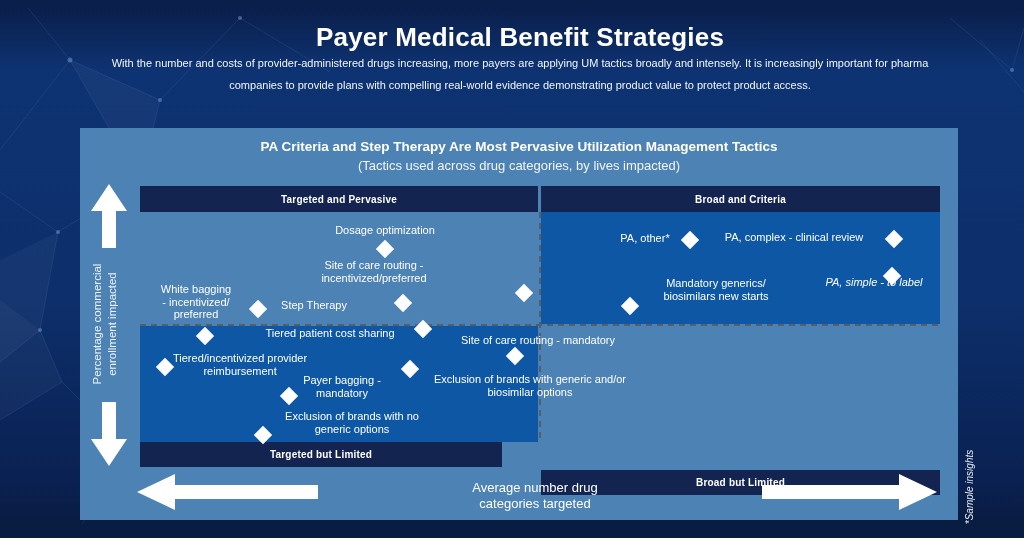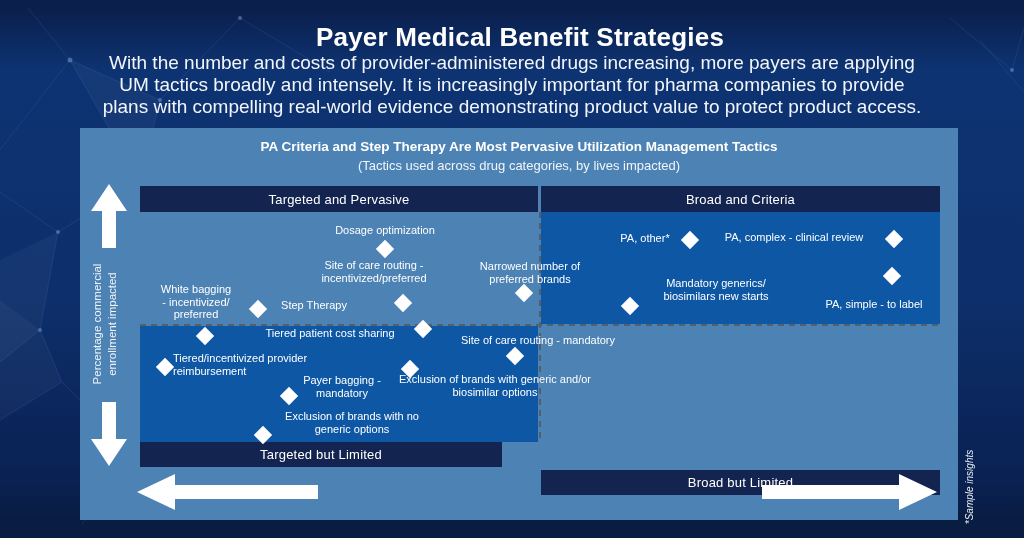--- a/index.html
+++ b/index.html
@@ -10,39 +10,39 @@
     background:linear-gradient(180deg,#0a1f4c 0px,#0a1f4c 8px,#0e3372 70px,#0d2f6b 300px,#0a2152 480px,#091c42 521px,#091c42 538px);
     color:#fff;
   }
   .plexus{position:absolute;left:0;top:0;pointer-events:none;}
 
   .page-title{
     position:absolute;left:0;top:14px;width:1024px;text-align:center;
     font-size:26px;font-weight:bold;letter-spacing:.2px;color:#ffffff;margin:8px;
   }
   .page-subtitle{
-    position:absolute;left:102px;top:52px;width:820px;text-align:center;
-    font-size:19px;line-height:22px;color:#f2f6fa;margin:0;font-weight:normal;
+    position:absolute;left:110px;top:52px;width:820px;text-align:center;
+    font-size:11px;line-height:22px;color:#f2f6fa;margin:0;font-weight:normal;
   }
 
   .panel{position:absolute;left:80px;top:128px;width:878px;height:392px;background:#4d82b4;}
 
   .chart-title{
     position:absolute;left:80px;top:139px;width:878px;text-align:center;
     font-size:13.5px;font-weight:bold;color:#ffffff;
   }
   .chart-subtitle{
     position:absolute;left:80px;top:158px;width:878px;text-align:center;
     font-size:13px;color:#f0f5fa;
   }
 
   .qbar{
     position:absolute;height:26px;background:#142450;color:#ffffff;
     display:flex;align-items:center;justify-content:center;
-    font-size:13px;font-weight:normal;letter-spacing:.2px;
+    font-size:10px;font-weight:bold;letter-spacing:.2px;
   }
   .qbar.tl{left:140px;top:186px;width:398px;}
   .qbar.tr{left:541px;top:186px;width:399px;}
   .qbar.bl{left:140px;top:442px;width:362px;height:25px;text-align:center;}
   .qbar.br{left:541px;top:442px;width:399px;height:25px;margin-top:28px;}
 
   .qfill{position:absolute;background:#0d57a5;}
   .qfill.top-right{left:541px;top:212px;width:399px;height:112px;}
   .qfill.bottom-left{left:140px;top:326px;width:398px;height:116px;}
 
@@ -140,51 +140,49 @@
 
   <div class="points-layer">
       <div class="diamond" style="left: 385px; top: 249px;"></div>
       <div class="pt-label" style="left: 385px; top: 230px;">Dosage optimization</div>
       <div class="diamond" style="left: 403px; top: 303px;"></div>
       <div class="pt-label" style="left: 374px; top: 271px;">Site of care routing -
 incentivized/preferred</div>
       <div class="diamond" style="left: 258px; top: 309px;"></div>
       <div class="pt-label" style="left: 314px; top: 305px;">Step Therapy</div>
       <div class="diamond" style="left: 524px; top: 293px;"></div>
-      <div class="pt-label" style="left: 530px; top: 272px;">Narrowed number of
-preferred brands</div>
       <div class="diamond" style="left: 205px; top: 336px;"></div>
       <div class="pt-label" style="left: 196px; top: 302px;">White bagging
 - incentivized/
 preferred</div>
       <div class="diamond" style="left: 423px; top: 329px;"></div>
       <div class="pt-label" style="left: 330px; top: 333px;">Tiered patient cost sharing</div>
       <div class="diamond" style="left: 165px; top: 367px;"></div>
-      <div class="pt-label left" style="left: 173px; top: 364px;">Tiered/incentivized provider
+      <div class="pt-label left" style="left: 173px; top: 364px; text-align: center;">Tiered/incentivized provider
 reimbursement</div>
       <div class="diamond" style="left: 289px; top: 396px;"></div>
       <div class="pt-label" style="left: 342px; top: 386px;">Payer bagging -
 mandatory</div>
       <div class="diamond" style="left: 263px; top: 435px;"></div>
       <div class="pt-label" style="left: 352px; top: 422px;">Exclusion of brands with no
 generic options</div>
       <div class="diamond" style="left: 410px; top: 369px;"></div>
-      <div class="pt-label" style="left: 495px; top: 385px;">Exclusion of brands with generic and/or
+      <div class="pt-label" style="left: 530px; top: 385px;">Exclusion of brands with generic and/or
 biosimilar options</div>
       <div class="diamond" style="left: 515px; top: 356px;"></div>
       <div class="pt-label" style="left: 538px; top: 340px;">Site of care routing - mandatory</div>
       <div class="diamond" style="left: 690px; top: 240px;"></div>
       <div class="pt-label" style="left: 645px; top: 238px;">PA, other*</div>
       <div class="diamond" style="left: 894px; top: 239px;"></div>
       <div class="pt-label" style="left: 794px; top: 237px;">PA, complex - clinical review</div>
       <div class="diamond" style="left: 630px; top: 306px;"></div>
       <div class="pt-label" style="left: 716px; top: 289px;">Mandatory generics/
 biosimilars new starts</div>
       <div class="diamond" style="left: 892px; top: 276px;"></div>
-      <div class="pt-label" style="left: 874px; top: 304px;">PA, simple - to label</div>
+      <div class="pt-label" style="left: 874px; top: 282px; font-style: italic;">PA, simple - to label</div>
     </div>
 
   <div class="arrow" style="left:91px;top:184px;">
     <svg width="36" height="64" viewBox="0 0 36 64">
         <polygon fill="#ffffff" points="18,0 36,27 25,27 25,64 11,64 11,27 0,27"></polygon>
       </svg>
   </div>
   <div class="arrow" style="left:91px;top:402px;">
     <svg width="36" height="64" viewBox="0 0 36 64">
         <polygon fill="#ffffff" points="18,64 36,37 25,37 25,0 11,0 11,37 0,37"></polygon>
@@ -196,16 +194,18 @@
   <div class="arrow" style="left:137px;top:474px;">
     <svg width="181" height="36" viewBox="0 0 181 36">
         <polygon fill="#ffffff" points="0,18 38,0 38,11 181,11 181,25 38,25 38,36"></polygon>
       </svg>
   </div>
   <div class="arrow" style="left:762px;top:474px;">
     <svg width="175" height="36" viewBox="0 0 175 36">
         <polygon fill="#ffffff" points="175,18 137,0 137,11 0,11 0,25 137,25 137,36"></polygon>
       </svg>
   </div>
+  <div class="x-axis-label">Average number drug
+categories targeted</div>
 
   <div class="footnote">*Sample insights</div>
 
 </div>
 
 </body></html>

